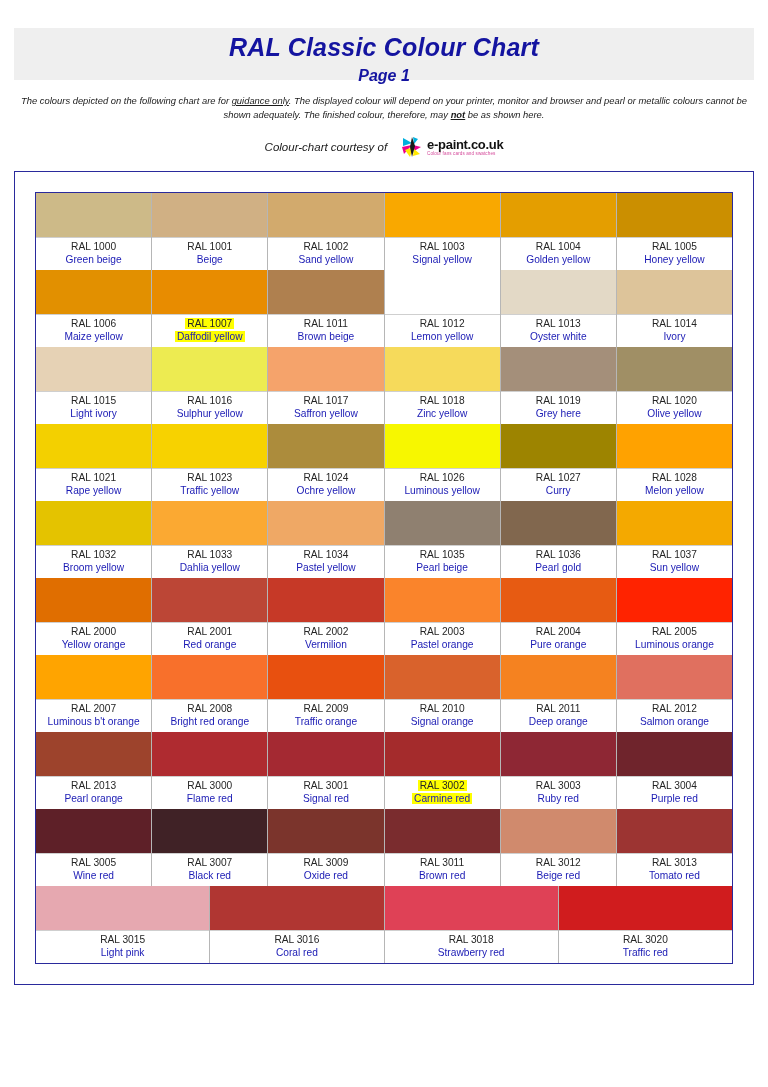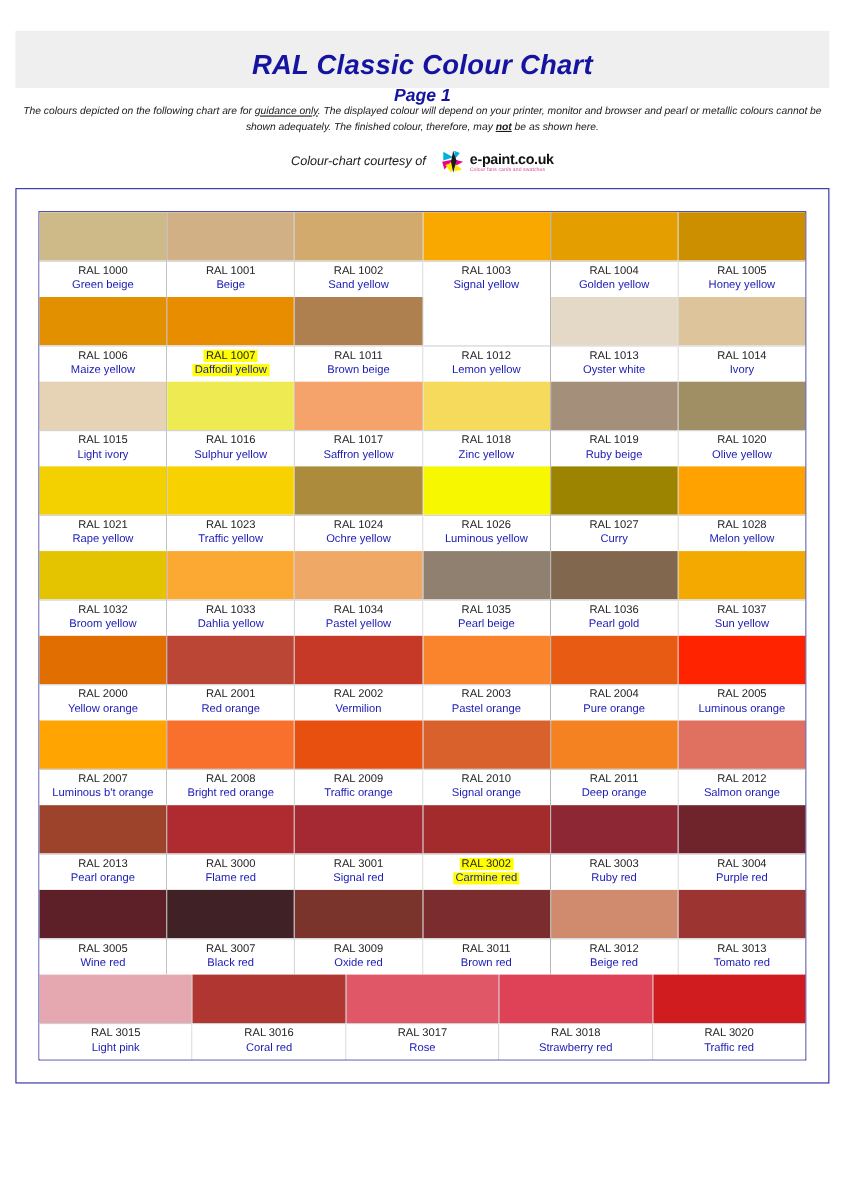--- a/index.html
+++ b/index.html
@@ -26,21 +26,21 @@
   
   .header-banner {
     position: absolute;
     left: 14px;
     top: 28px;
     width: 740px;
     height: 52px;
     background: #efefef;
     text-align: center;
     box-sizing: border-box;
-    padding-top: 16px;
+    padding-top: 4px;
   }
   .chart-title {
     font-family: "Liberation Sans", sans-serif;
     font-weight: bold;
     font-style: italic;
     font-size: 25px;
     color: #1414a0;
     letter-spacing: 0.2px;
     line-height: 30px;
     margin: 0;
@@ -332,21 +332,21 @@
             <div class="swatch" style="background: rgb(246, 218, 91);"></div>
             <div class="cell-labels">
               <span class="ral-code"><span>RAL 1018</span></span>
               <span class="ral-name"><span>Zinc yellow</span></span>
             </div>
           </div>
           <div class="grid-cell">
             <div class="swatch" style="background: rgb(164, 143, 122);"></div>
             <div class="cell-labels">
               <span class="ral-code"><span>RAL 1019</span></span>
-              <span class="ral-name"><span>Ruby beige</span></span>
+              <span class="ral-name"><span>Grey here</span></span>
             </div>
           </div>
           <div class="grid-cell">
             <div class="swatch" style="background: rgb(160, 143, 101);"></div>
             <div class="cell-labels">
               <span class="ral-code"><span>RAL 1020</span></span>
               <span class="ral-name"><span>Olive yellow</span></span>
             </div>
           </div>
         </div>
@@ -623,27 +623,20 @@
             </div>
           </div>
           <div class="grid-cell">
             <div class="swatch" style="background: rgb(176, 54, 50);"></div>
             <div class="cell-labels">
               <span class="ral-code"><span>RAL 3016</span></span>
               <span class="ral-name"><span>Coral red</span></span>
             </div>
           </div>
           <div class="grid-cell">
-            <div class="swatch" style="background: rgb(224, 87, 103);"></div>
-            <div class="cell-labels">
-              <span class="ral-code"><span>RAL 3017</span></span>
-              <span class="ral-name"><span>Rose</span></span>
-            </div>
-          </div>
-          <div class="grid-cell">
             <div class="swatch" style="background: rgb(223, 65, 86);"></div>
             <div class="cell-labels">
               <span class="ral-code"><span>RAL 3018</span></span>
               <span class="ral-name"><span>Strawberry red</span></span>
             </div>
           </div>
           <div class="grid-cell">
             <div class="swatch" style="background: rgb(208, 28, 30);"></div>
             <div class="cell-labels">
               <span class="ral-code"><span>RAL 3020</span></span>

